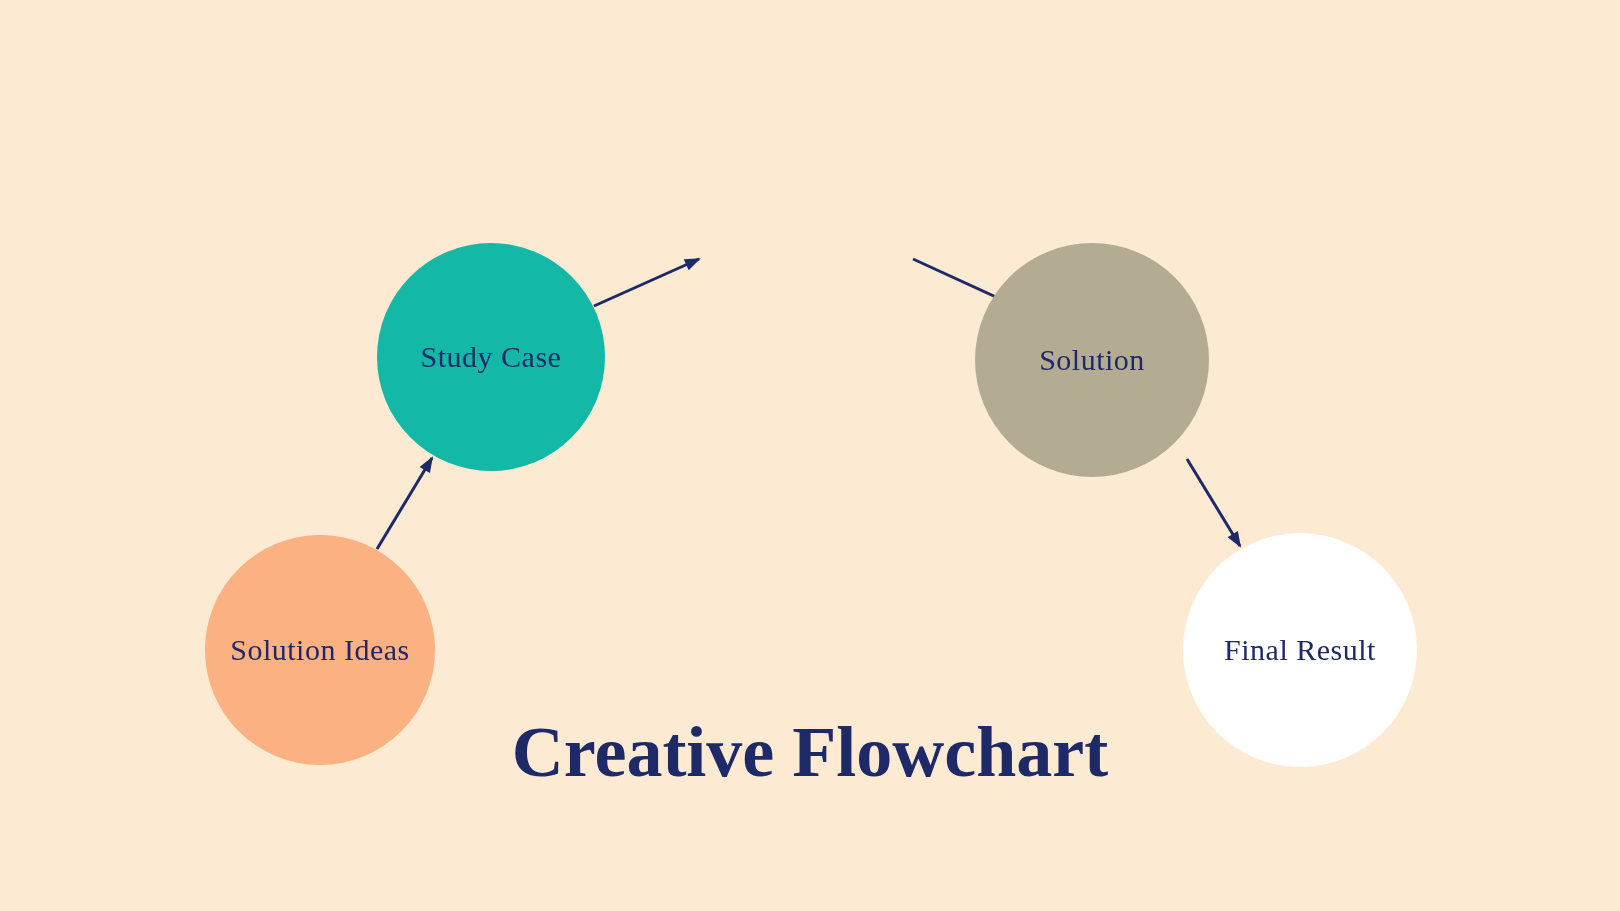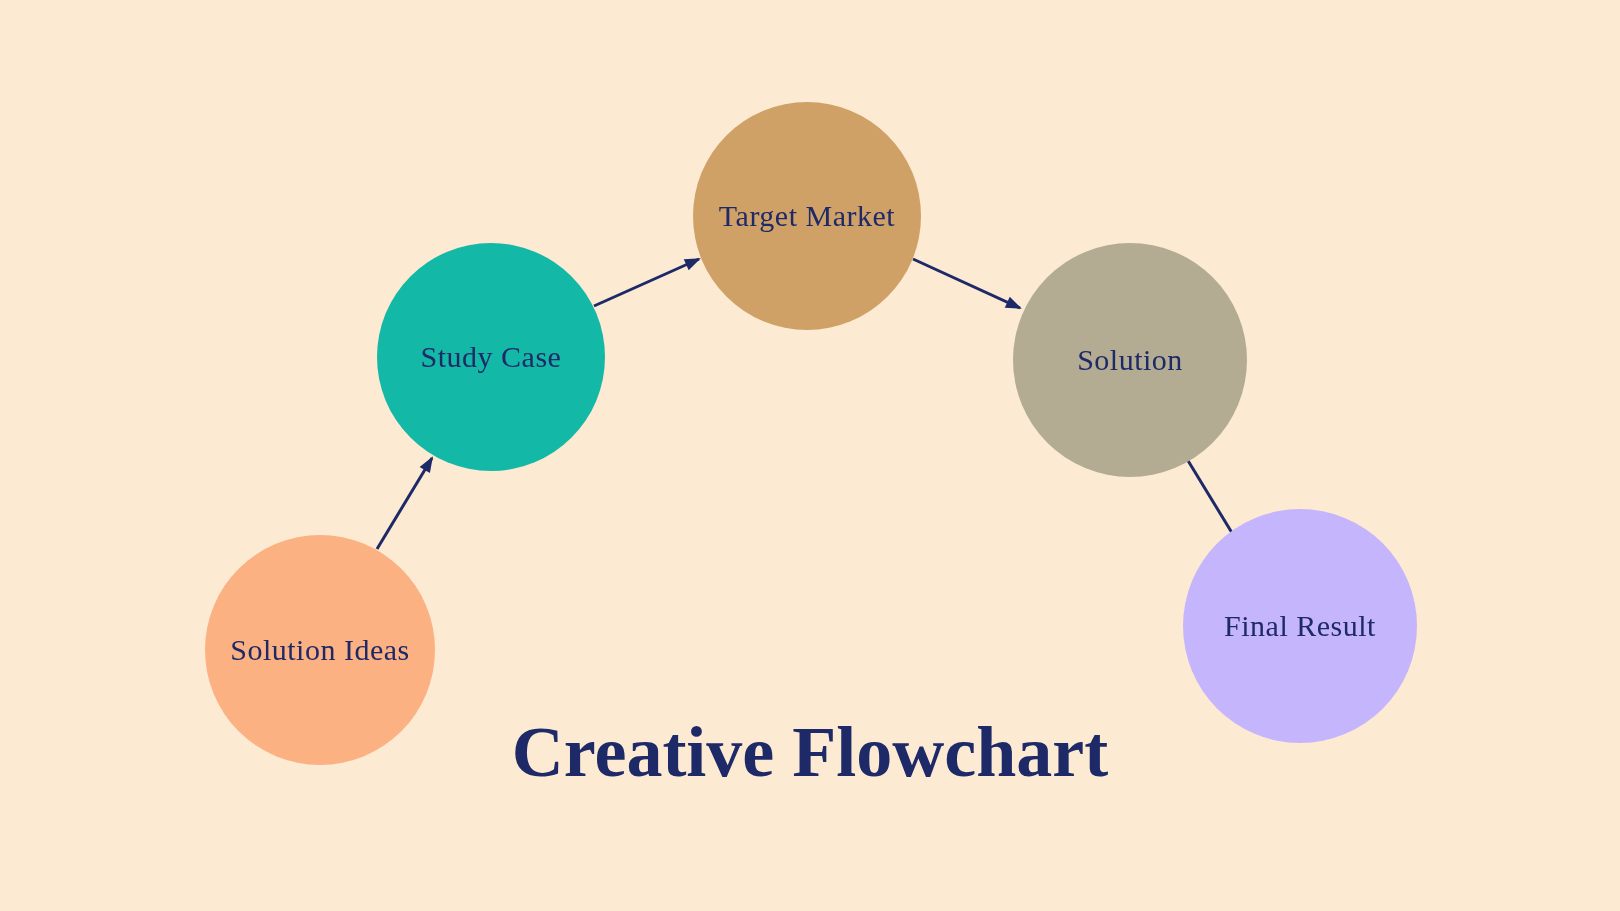--- a/index.html
+++ b/index.html
@@ -71,27 +71,24 @@
   </svg>
 
   <div class="node" style="left: 205px; top: 535px; width: 230px; height: 230px; background-color: rgb(251, 177, 130);">
     <span class="node-label" style="color: rgb(30, 42, 104);">Solution Ideas</span>
   </div>
 
   <div class="node" style="left: 377px; top: 243px; width: 228px; height: 228px; background-color: #14b8a6;">
     <span class="node-label" style="color: rgb(30, 42, 104);">Study Case</span>
   </div>
 
-  <div class="node" style="left: 693px; top: 102px; width: 228px; height: 228px; background-color: rgb(208, 161, 103);">
-    <span class="node-label" style="color: rgb(30, 42, 104);">Target Market</span>
-  </div>
 
-  <div class="node" style="left: 1013px; top: 243px; width: 234px; height: 234px; background-color: rgb(179, 172, 147);">
+  <div class="node" style="left: 975px; top: 243px; width: 234px; height: 234px; background-color: rgb(179, 172, 147);">
     <span class="node-label" style="color: rgb(30, 42, 104);">Solution</span>
   </div>
 
-  <div class="node" style="left: 1183px; top: 509px; width: 234px; height: 234px; background-color: #c4b5fd; align-items: center;">
+  <div class="node" style="left: 1183px; top: 533px; width: 234px; height: 234px; background-color: #ffffff; align-items: center;">
     <span class="node-label" style="color: rgb(30, 42, 104);">Final Result</span>
   </div>
 
   <div class="diagram-title" style="color: rgb(30, 42, 104); font-weight: bold;">Creative Flowchart</div>
 
 </div>
 
 </body></html>

